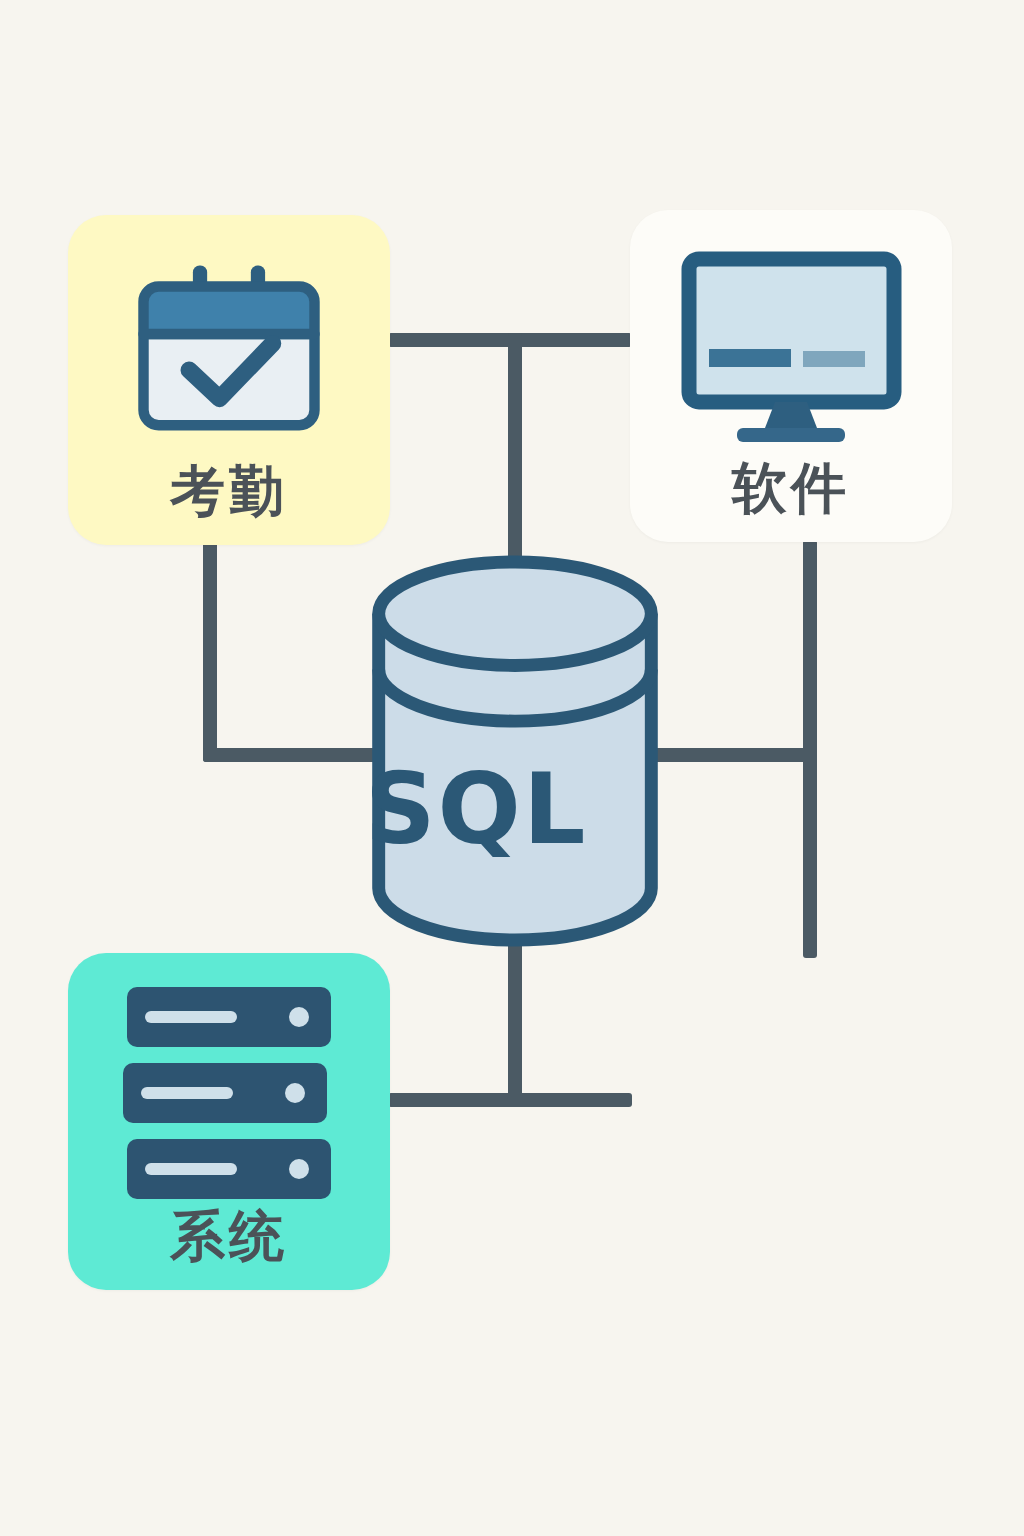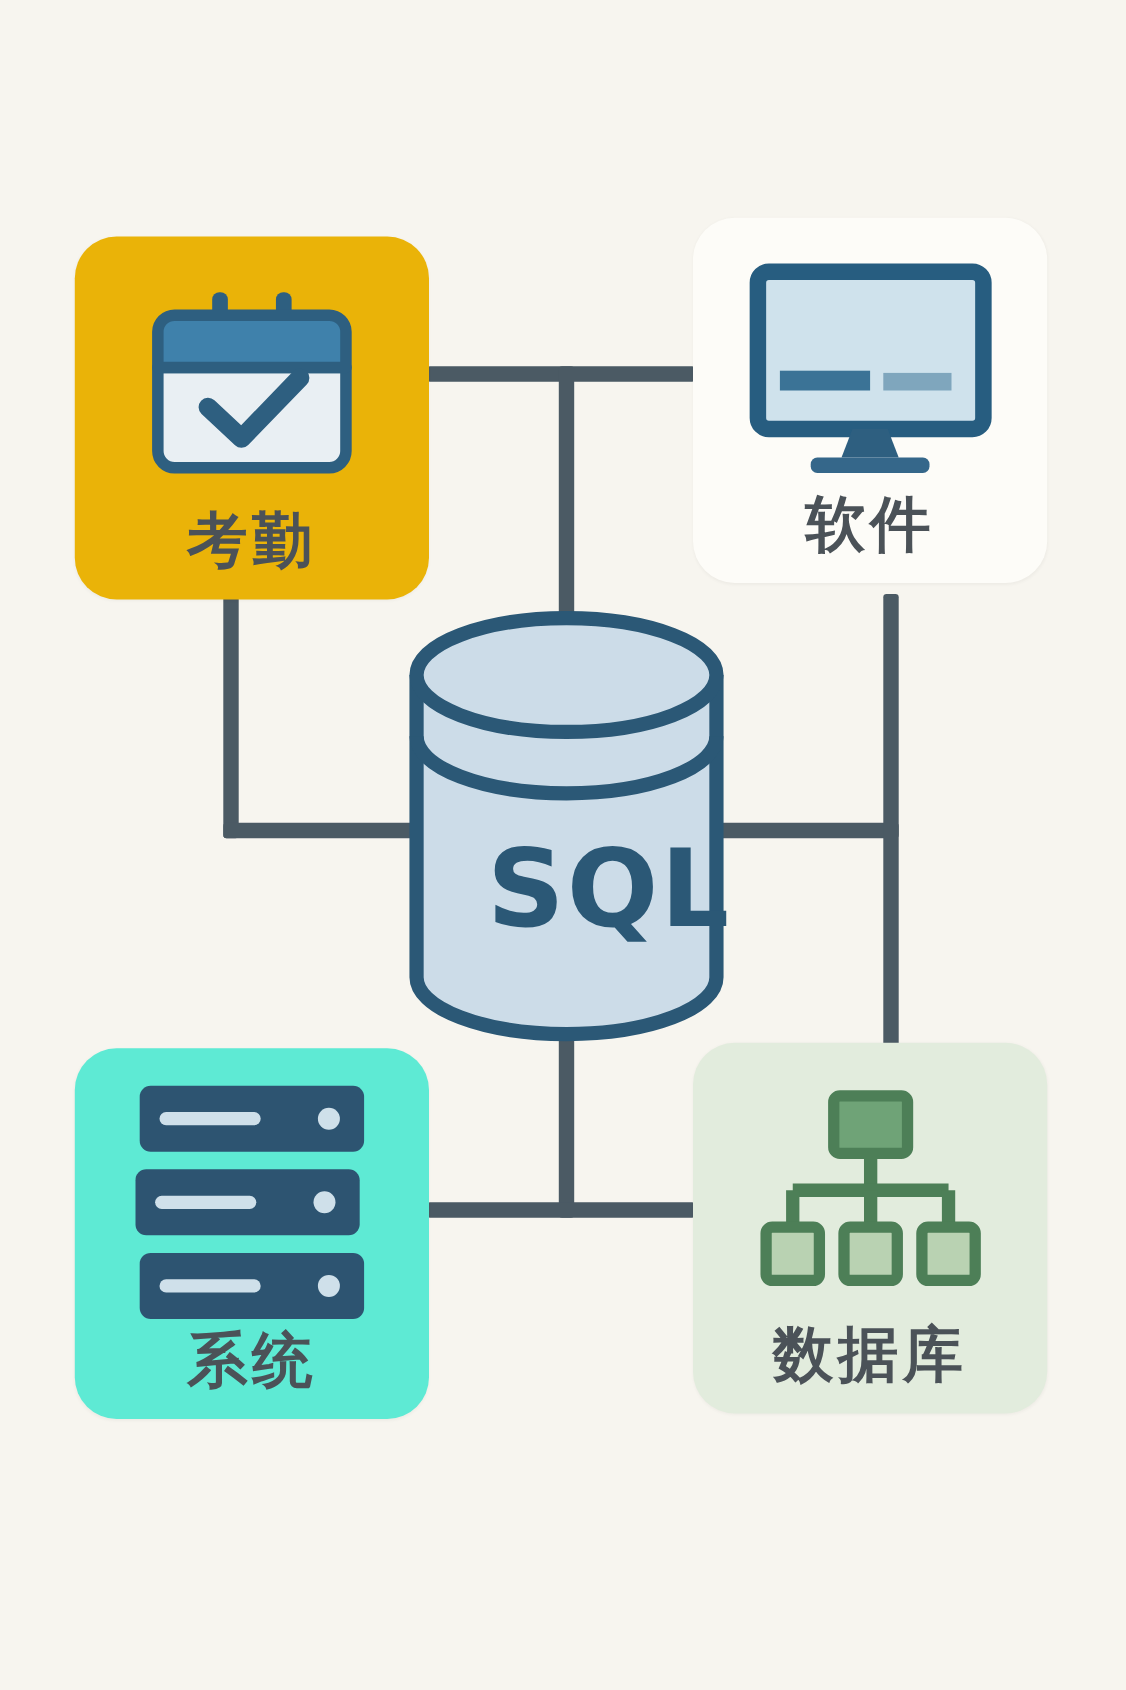--- a/index.html
+++ b/index.html
@@ -16,39 +16,39 @@
   .line.h{height:14px;}
   .line.v{width:14px;}
 
   
   .card{
     position:absolute;
     border-radius:38px;
     display:flex;flex-direction:column;align-items:center;
     box-shadow:0 1px 3px rgba(0,0,0,0.04);
   }
-  .card.tl{left:68px;top:215px;width:322px;height:330px;background:#eab308;text-align:right;}
-  .card.tr{left:630px;top:198px;width:322px;height:332px;background:#fdfcf8;text-align:right;}
+  .card.tl{left:68px;top:215px;width:322px;height:330px;background:#fef9c3;text-align:right;}
+  .card.tr{left:630px;top:210px;width:322px;height:332px;background:#fdfcf8;text-align:right;}
   .card.bl{left:68px;top:953px;width:322px;height:337px;background:#5eead4;}
   .card.br{left:630px;top:948px;width:322px;height:337px;background:#e2ecdd;}
 
   .icon-wrap{flex:1 1 auto;display:flex;align-items:center;justify-content:center;padding-top:26px;}
   .node-label{
     flex:0 0 auto;
     font-size:55px;font-weight:700;color:#4b5258;
     letter-spacing:4px;
     margin-bottom:26px;line-height:1;
   }
 
   
   .cylinder{position:absolute;left:365px;top:552px;width:300px;height:398px;}
   .cylinder svg{display:block;width:100%;height:100%;}
   .sql-label{
     position:absolute;left:0;right:0;top:208px;
-    text-align:right;
+    text-align:left;
     font-size:98px;font-weight:800;color:#2b5876;
     letter-spacing:2px;line-height:1;
   }
 </style>
 </head>
 <body>
 
 <div class="canvas">
 
   <div class="line h" style="left:388px;top:333px;width:244px;"></div>
@@ -105,28 +105,14 @@
         <rect x="18" y="102" width="92" height="12" rx="6" fill="#cfe0ea"></rect>
         <circle cx="172" cy="108" r="10" fill="#cfe0ea"></circle>
         <rect x="4" y="154" width="204" height="60" rx="10" fill="#2d5471"></rect>
         <rect x="22" y="178" width="92" height="12" rx="6" fill="#cfe0ea"></rect>
         <circle cx="176" cy="184" r="10" fill="#cfe0ea"></circle>
       </svg>
     </div>
     <div class="node-label">系统</div>
   </div>
 
-  <div class="card br">
-    <div class="icon-wrap">
-      <svg width="205" height="205" viewBox="0 0 220 220">
-        <path d="M110,62 V102" stroke="#4d7f57" stroke-width="13" fill="none"></path>
-        <path d="M34,102 H186" stroke="#4d7f57" stroke-width="13" fill="none"></path>
-        <path d="M34,102 V140 M110,102 V140 M186,102 V140" stroke="#4d7f57" stroke-width="13" fill="none"></path>
-        <rect x="74" y="10" width="72" height="56" rx="6" fill="#6fa377" stroke="#4d7f57" stroke-width="11"></rect>
-        <rect x="8" y="138" width="52" height="52" rx="6" fill="#b9d2b2" stroke="#4d7f57" stroke-width="11"></rect>
-        <rect x="84" y="138" width="52" height="52" rx="6" fill="#b9d2b2" stroke="#4d7f57" stroke-width="11"></rect>
-        <rect x="160" y="138" width="52" height="52" rx="6" fill="#b9d2b2" stroke="#4d7f57" stroke-width="11"></rect>
-      </svg>
-    </div>
-    <div class="node-label">数据库</div>
-  </div>
 
 </div>
 
 </body></html>

